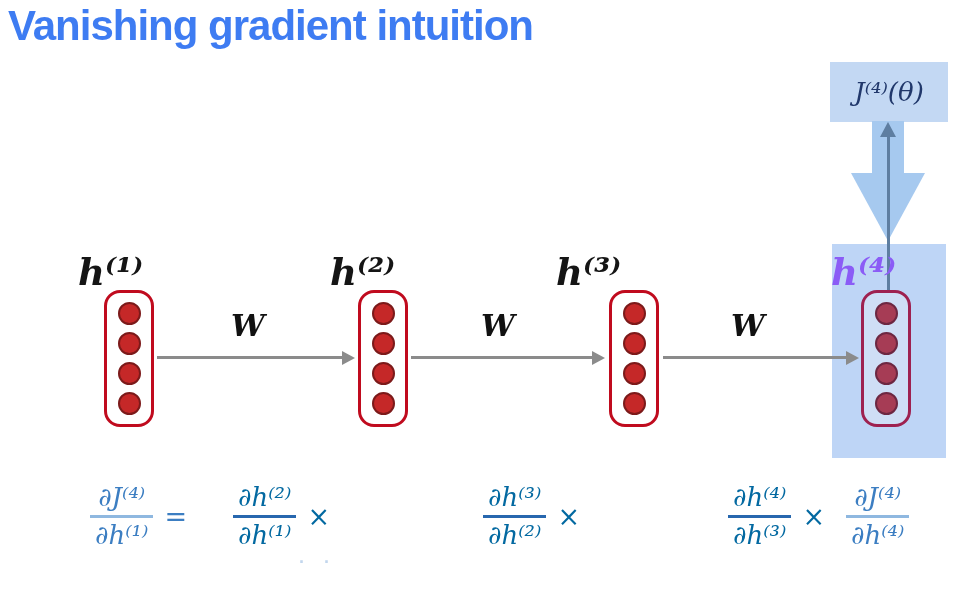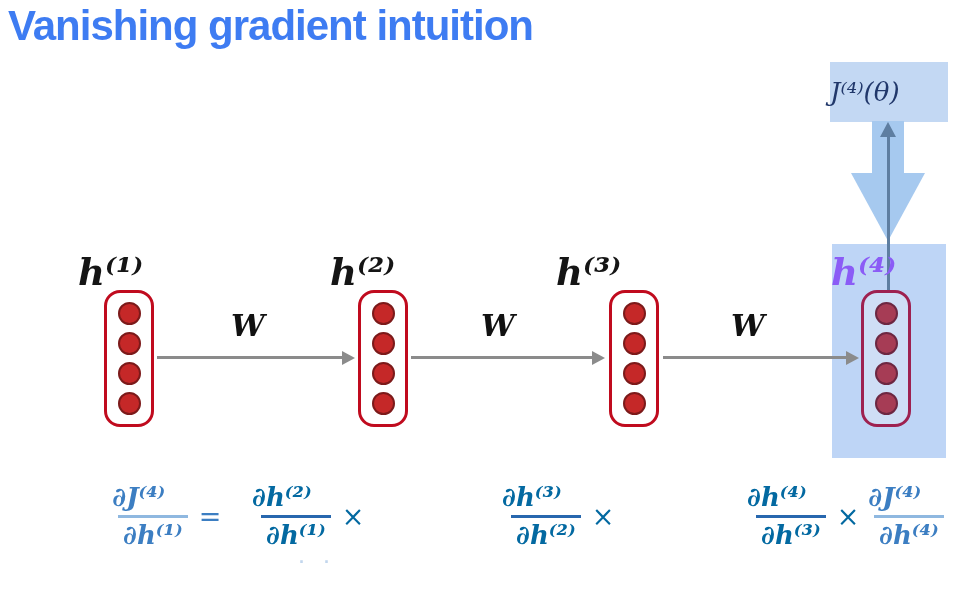--- a/index.html
+++ b/index.html
@@ -10,21 +10,21 @@
   .title{
     position:absolute;left:8px;top:2px;
     font-size:42px;font-weight:bold;letter-spacing:-1px;color:#3e7cf2;
     font-family:"Liberation Sans",sans-serif;
   }
   .math{font-family:"DejaVu Serif","Liberation Serif",serif;font-style:italic;}
 
   
   .loss-box{
     position:absolute;left:830px;top:62px;width:118px;height:60px;
-    background:#c3d8f3;display:flex;align-items:center;
+    background:#c3d8f3;display:flex;align-items:center;justify-content:center;
     color:#21386b;font-size:26px;
   }
 
   
   .block-arrow{position:absolute;left:851px;top:121px;width:74px;height:120px;}
   .block-arrow .shaft{position:absolute;left:21px;top:0;width:32px;height:53px;background:#a6c9ef;}
   .block-arrow .head{
     position:absolute;left:0;top:52px;width:0;height:0;
     border-left:37px solid transparent;border-right:37px solid transparent;
     border-top:68px solid #a6c9ef;
@@ -71,24 +71,24 @@
   .harrow{position:absolute;top:356px;height:3px;background:#8b8b8b;}
   .harrow::after{
     content:"";position:absolute;right:-12px;top:-5.5px;width:0;height:0;
     border-left:13px solid #8b8b8b;border-top:7px solid transparent;border-bottom:7px solid transparent;
   }
 
   
   .group{position:absolute;top:482px;display:flex;align-items:center;gap:11px;color:#0369a1;}
   .frac{
     text-align:center;font-size:26px;line-height:1.2;
-    font-family:"DejaVu Serif","Liberation Serif",serif;font-style:italic;font-weight:bold;
+    font-family:"DejaVu Serif","Liberation Serif",serif;font-style:italic;font-weight:normal;
   }
   .frac .num{padding:0 5px 2px;}
-  .frac .den{border-top:3px solid #2767ae;padding:2px 5px 0;margin-left:28px;}
+  .frac .den{border-top:3px solid #2767ae;padding:2px 5px 0;}
   .group.light{color:#3c7ec2;}
   .group.light .frac .den{border-top-color:#8fb8e0;}
   .op{font-size:27px;font-style:normal;font-family:"DejaVu Serif","Liberation Serif",serif;}
   .ellipsis-hint{
     position:absolute;left:299px;top:552px;font-size:18px;letter-spacing:7px;
     color:rgba(120,165,215,0.45);font-weight:bold;
   }
 </style>
 </head>
 <body>

